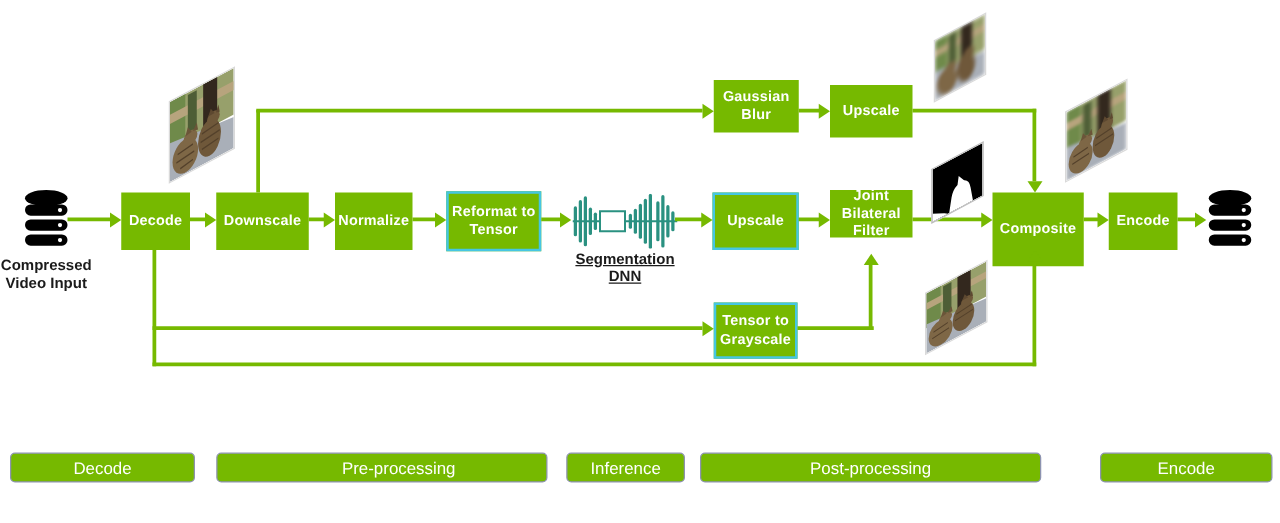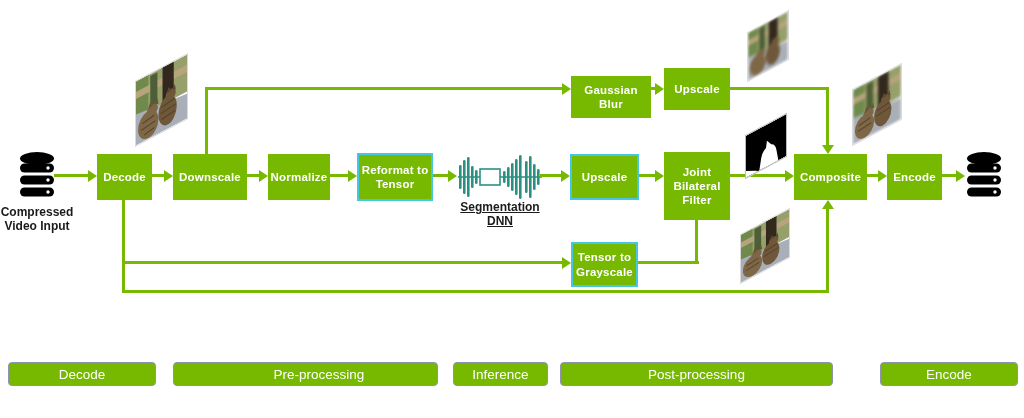--- a/index.html
+++ b/index.html
@@ -62,25 +62,25 @@
       <rect x="3" y="35.5" width="34" height="9" rx="4.5" fill="#000"></rect>
       <circle cx="31" cy="40" r="1.7" fill="#fff"></circle>
     </svg>
   </div>
 
   <div class="box" style="left:97px;top:154px;width:55px;height:46px;">Decode</div>
   <div class="box" style="left:173px;top:154px;width:74px;height:46px;">Downscale</div>
   <div class="box" style="left:268px;top:154px;width:62px;height:46px;">Normalize</div>
   <div class="box hl" style="left:357px;top:153px;width:76px;height:48px;">Reformat to Tensor</div>
   <div class="box hl" style="left:570px;top:154px;width:69px;height:46px;">Upscale</div>
-  <div class="box" style="left:664px;top:152px;width:66px;height:68px;">Joint Bilateral Filter</div>
-  <div class="box" style="left:794px;top:154px;width:73px;height:46px;">Composite</div>
+  <div class="box" style="left:664px;top:152px;width:66px;height:38px;">Joint Bilateral Filter</div>
+  <div class="box" style="left:794px;top:154px;width:73px;height:59px;">Composite</div>
   <div class="box" style="left:887px;top:154px;width:55px;height:46px;">Encode</div>
 
-  <div class="box" style="left:571px;top:76px;width:80px;height:42px;">Gaussian Blur</div>
+  <div class="box" style="left:571px;top:64px;width:68px;height:42px;">Gaussian Blur</div>
   <div class="box" style="left:664px;top:68px;width:66px;height:42px;">Upscale</div>
 
   <div class="box hl" style="left:571px;top:242px;width:67px;height:45px;">Tensor to Grayscale</div>
 
   <div class="dnn-icon" style="left:458px;top:155px;width:84px;height:44px;">
     <svg viewBox="0 0 84 44" width="84" height="44">
       <line x1="0" y1="22" x2="84" y2="22" stroke="#2a9181" stroke-width="1.6"></line>
       <g fill="#2a9181">
         <rect x="1" y="10" width="2.6" height="24" rx="1.3"></rect>
         <rect x="5" y="5" width="2.6" height="34" rx="1.3"></rect>

